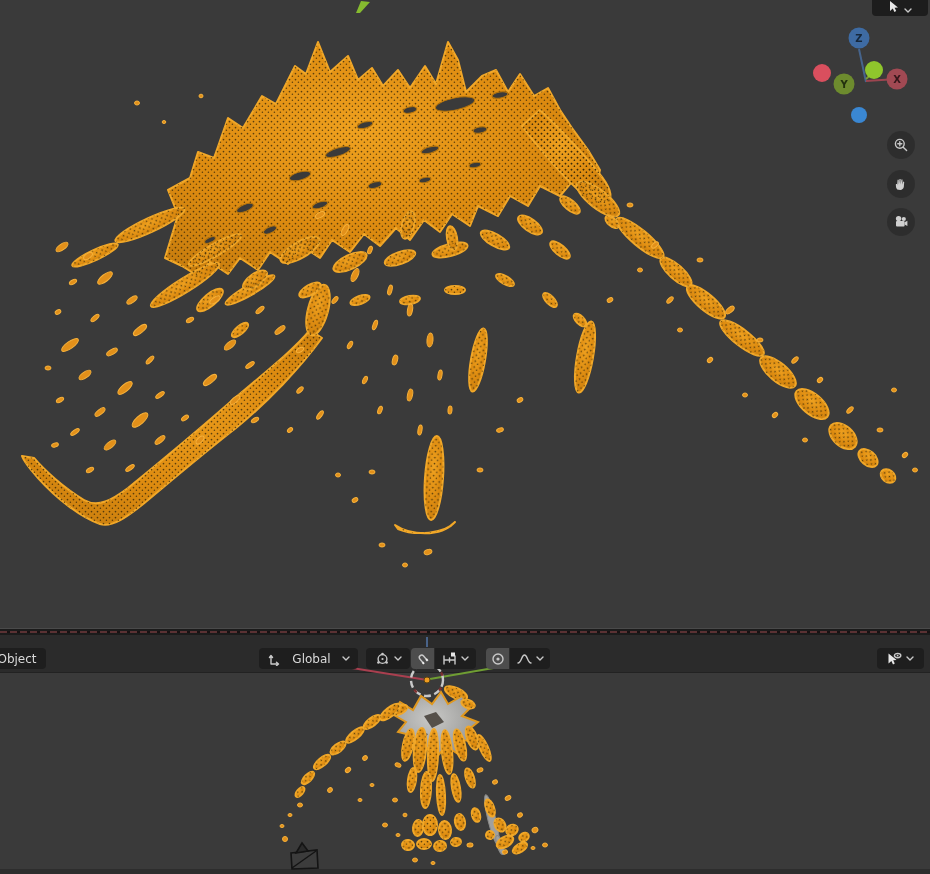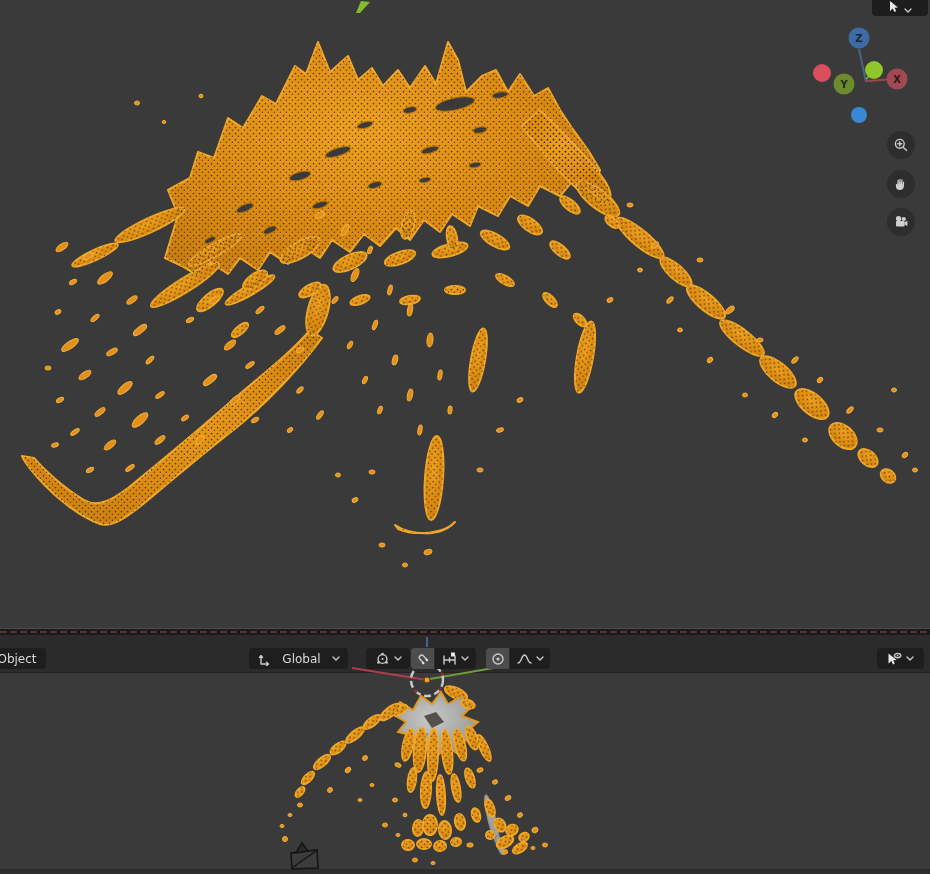--- a/index.html
+++ b/index.html
@@ -485,21 +485,21 @@
       <polygon points="296,223 308,221 302,213" fill="#2a2a2a" stroke="#141414" stroke-width="1.6"></polygon>
     </g>
   </svg>
 
   <div id="header-btns">
 
     <div class="hbtn" style="left:-12px;width:58px">
       <span>Object</span>
     </div>
 
-    <div class="hbtn" style="left:249px;width:99px;justify-content:center;padding:0 8px;box-sizing:border-box">
+    <div class="hbtn" style="left:259px;width:99px;justify-content:center;padding:0 8px;box-sizing:border-box">
       <svg width="14" height="14" viewBox="0 0 14 14">
         <path d="M4,12 V4 M2.5,5.5 L4,3.5 L5.5,5.5 M4,12 H11 M9.5,10.3 L11.5,12 L9.5,13.7" class="ico"></path>
       </svg>
       <span style="flex:1;text-align:center">Global</span>
       <svg class="chev" width="8" height="6" viewBox="0 0 8 6">
         <polyline points="1,1 4,4 7,1" class="ico"></polyline>
       </svg>
     </div>
 
     <div class="hbtn" style="left:366px;width:44px">

